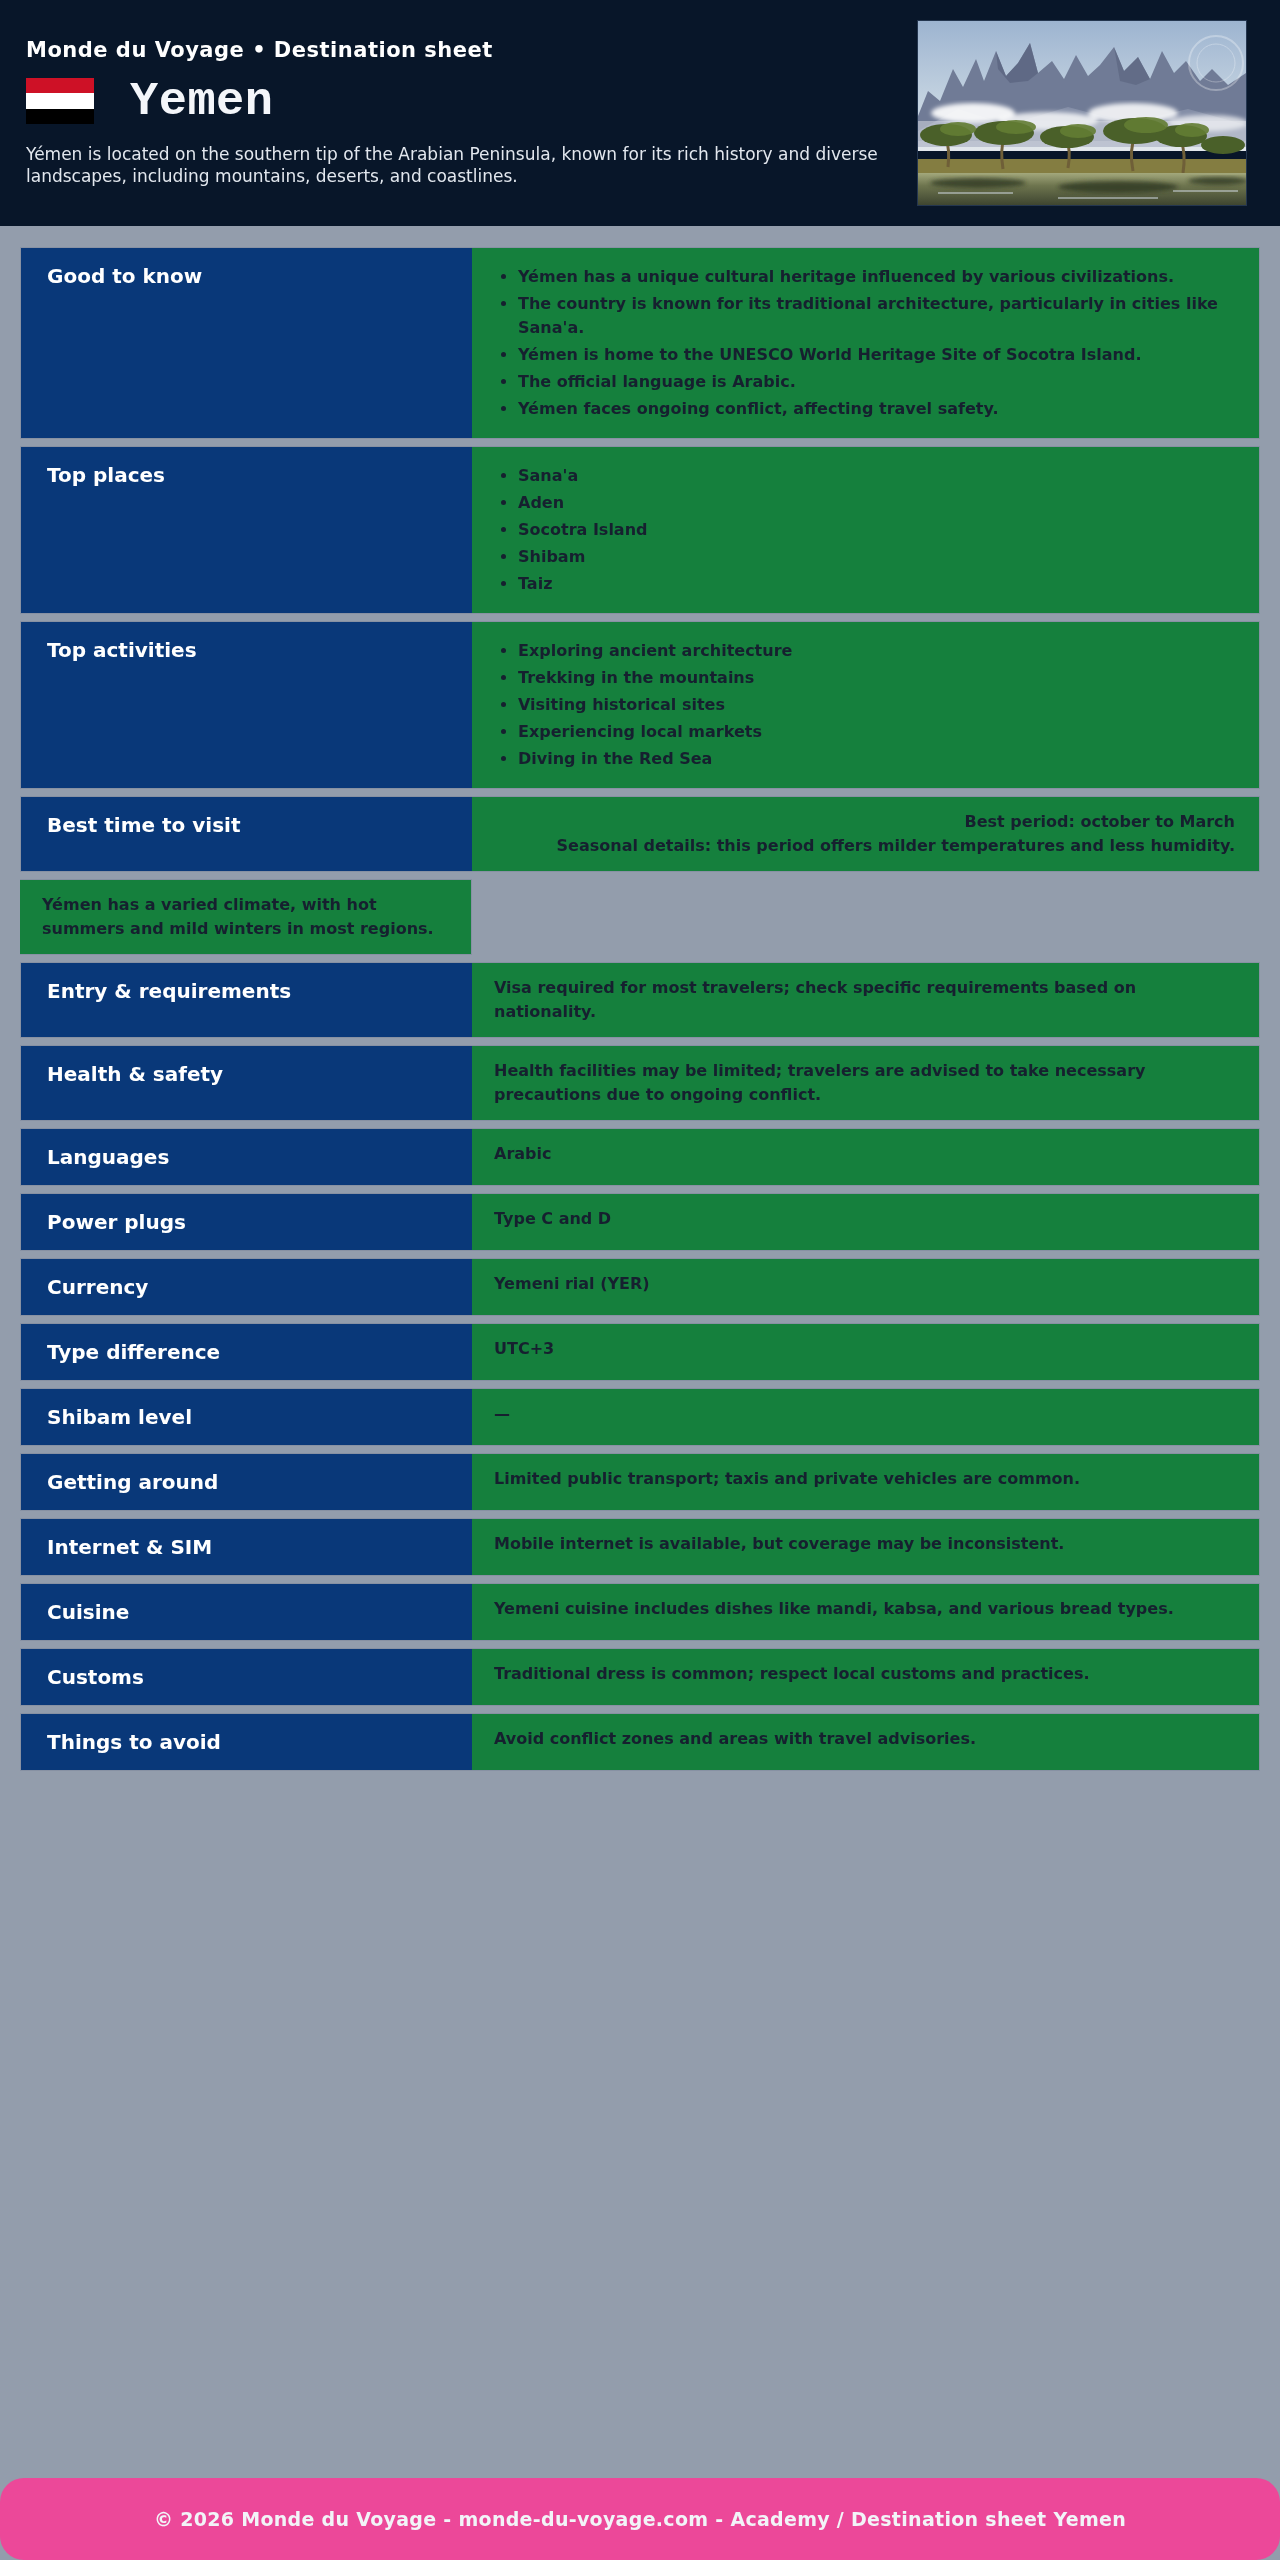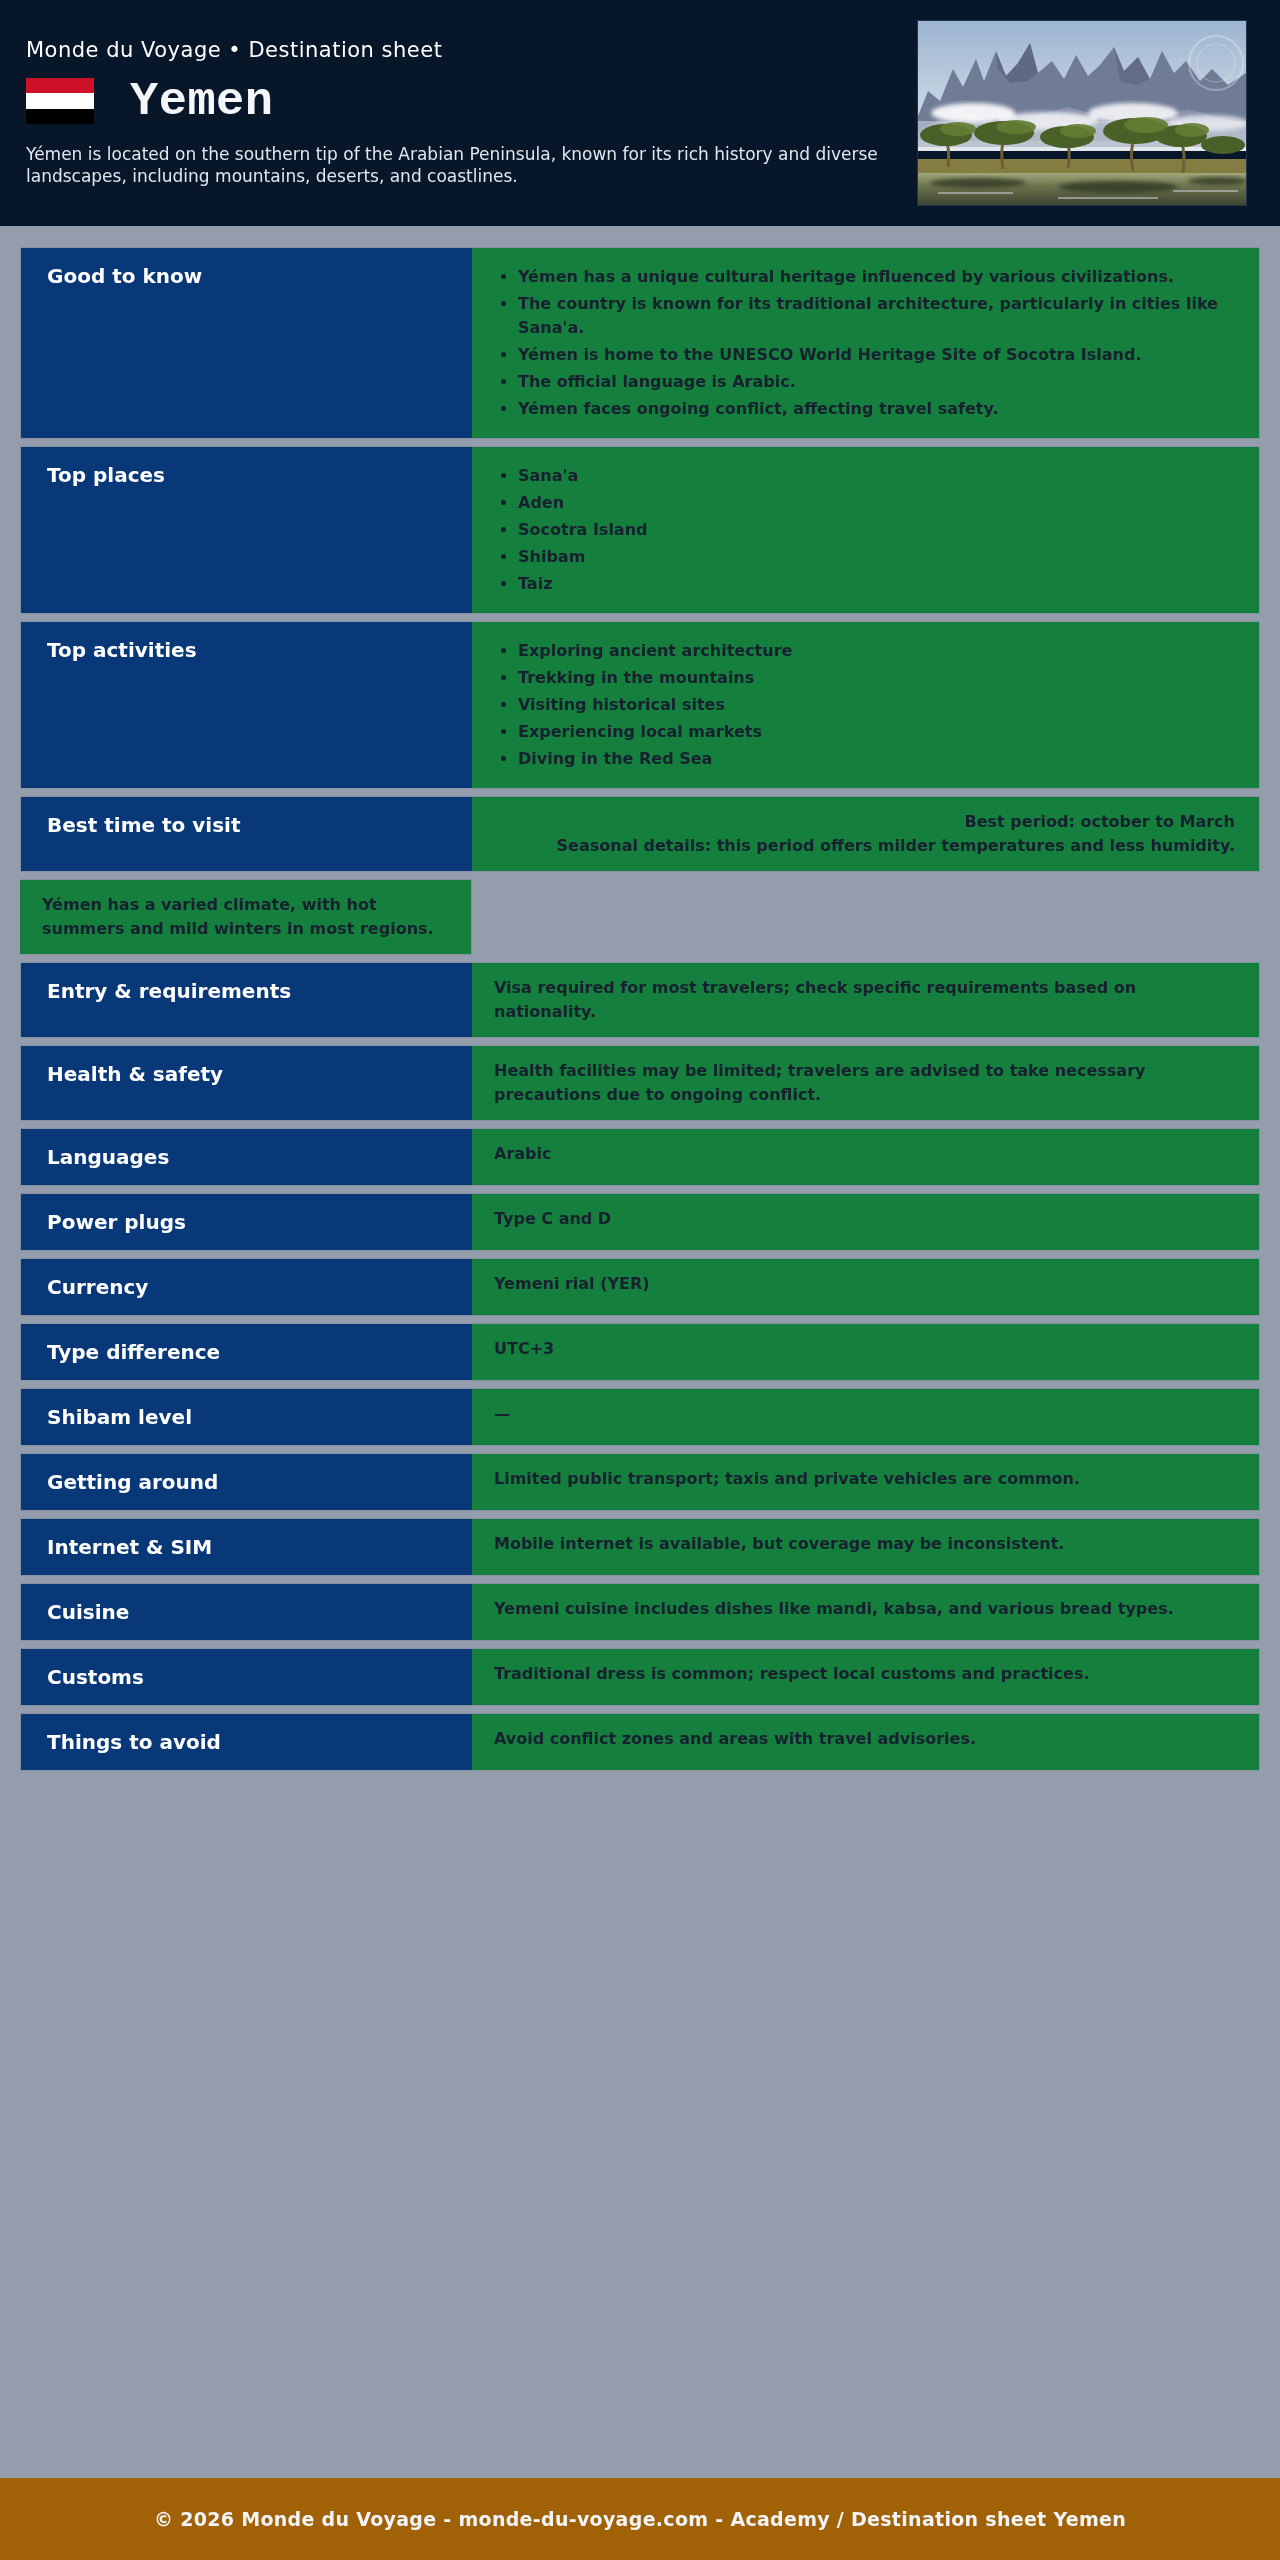--- a/index.html
+++ b/index.html
@@ -17,21 +17,21 @@
   .site-header {
     position: relative;
     height: 226px;
     background: #081629;
     padding: 38px 26px 0 26px;
     flex: none;
   }
   .eyebrow {
     color: #ffffff;
     font-size: 21px;
-    font-weight: normal;
+    font-weight: bold;
     letter-spacing: 0.5px;
     margin: 0 0 16px 0;
   }
   .title-row { display: flex; align-items: flex-start; gap: 36px; margin: 0 0 18px 0; font-family: Liberation Mono, monospace; }
   .flag { width: 68px; height: 46px; display: flex; flex-direction: column; flex: none; }
   .flag .stripe { flex: 1; }
   .flag .red   { background: #ce1126; }
   .flag .white { background: #ffffff; }
   .flag .black { background: #000000; }
   .page-title {
@@ -87,25 +87,26 @@
     font-weight: bold;
   }
   .content-cell ul { margin: 4px 0; padding-left: 24px; }
   .content-cell li { margin: 3px 0; }
   .content-line { margin: 0; text-align: right; }
 
   
   .spacer { flex: 1; }
   .site-footer {
     height: 82px;
-    background: #a16207;
+    background: #ec4899;
     display: flex;
     align-items: center;
     justify-content: center;
     flex: none;
+    border-radius: 24px;
   }
   .footer-text {
     color: #f2f4f8;
     font-size: 19px;
     font-weight: bold;
     letter-spacing: 0.3px;
   }
 </style>
 </head>
 <body>

